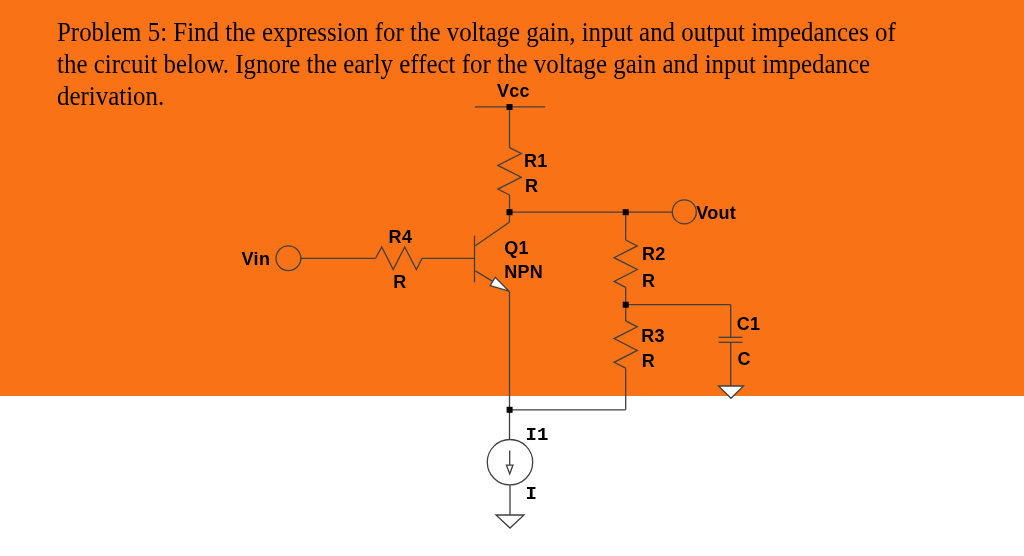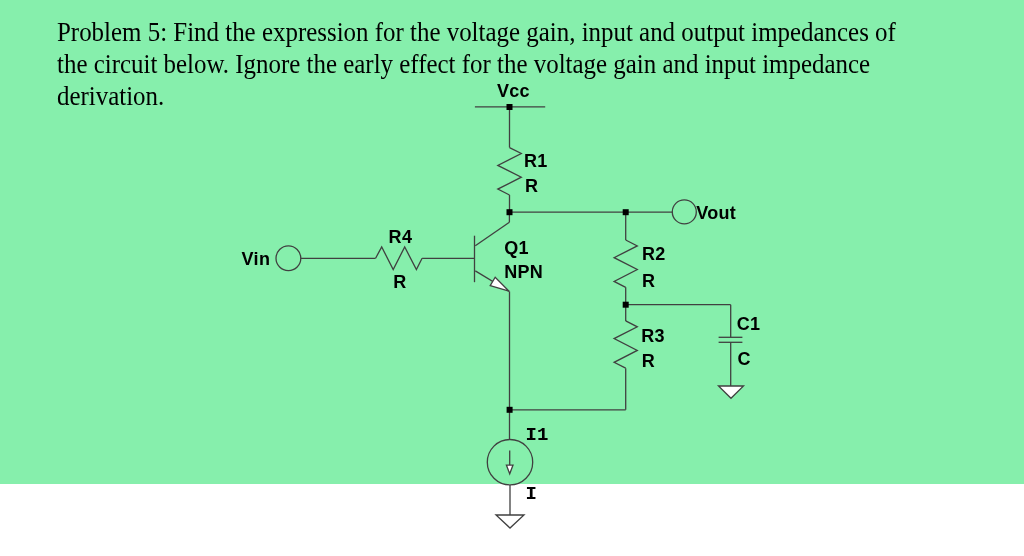--- a/index.html
+++ b/index.html
@@ -1,16 +1,16 @@
 <!DOCTYPE html>
 <html><head>
 <meta charset="utf-8">
 <style>
   html,body{margin:0;padding:0;background:#ffffff;width:1024px;height:556px;overflow:hidden;}
-  #page{position:relative;width:1024px;height:484px;background:#86efac;}
+  #page{position:relative;width:1024px;height:396px;background:#f97316;}
   #para{
     position:absolute;left:57px;top:17px;
     font-family:"Liberation Serif",serif;
     font-size:27px;line-height:31.9px;color:#000000;
     transform:scaleX(0.923);transform-origin:left top;
     white-space:nowrap;
   }
   svg{position:absolute;left:0;top:0;}
   .lbl{font-family:"Liberation Sans",sans-serif;font-weight:bold;font-size:18px;fill:#000000;letter-spacing:0.3px;}
   .lbl2{font-family:"Liberation Mono",monospace;font-weight:bold;font-size:19px;fill:#000000;}

